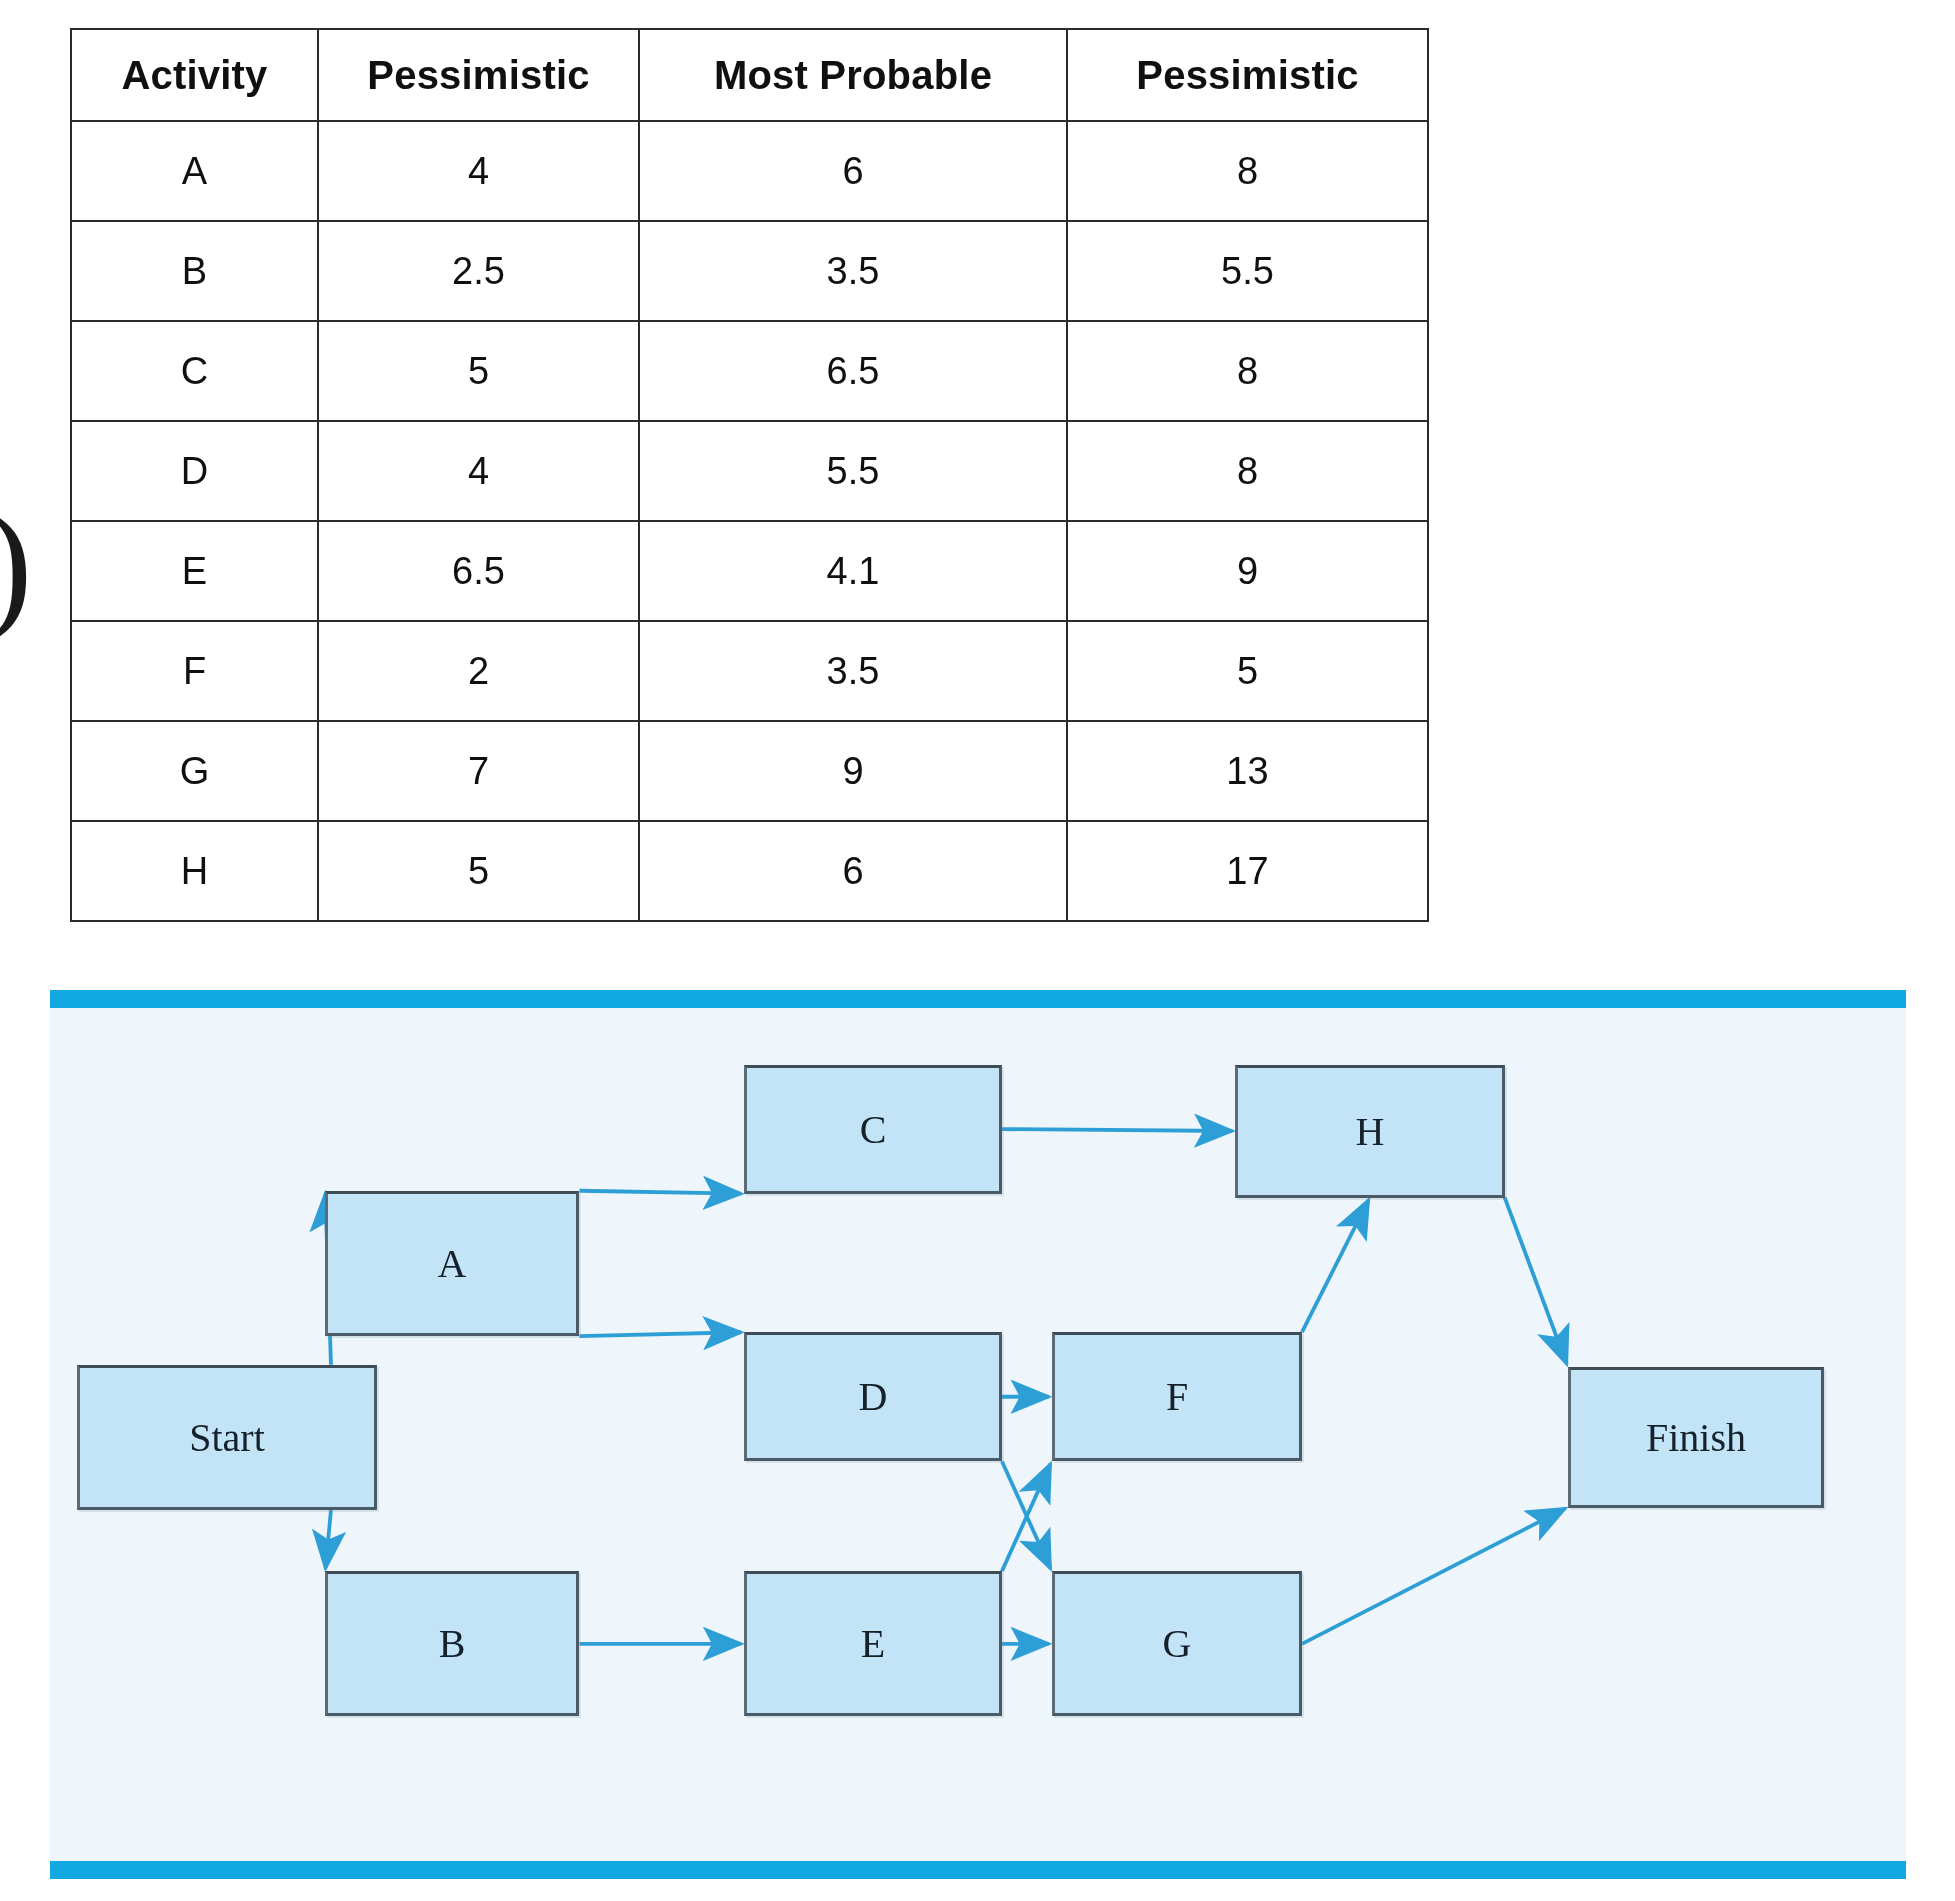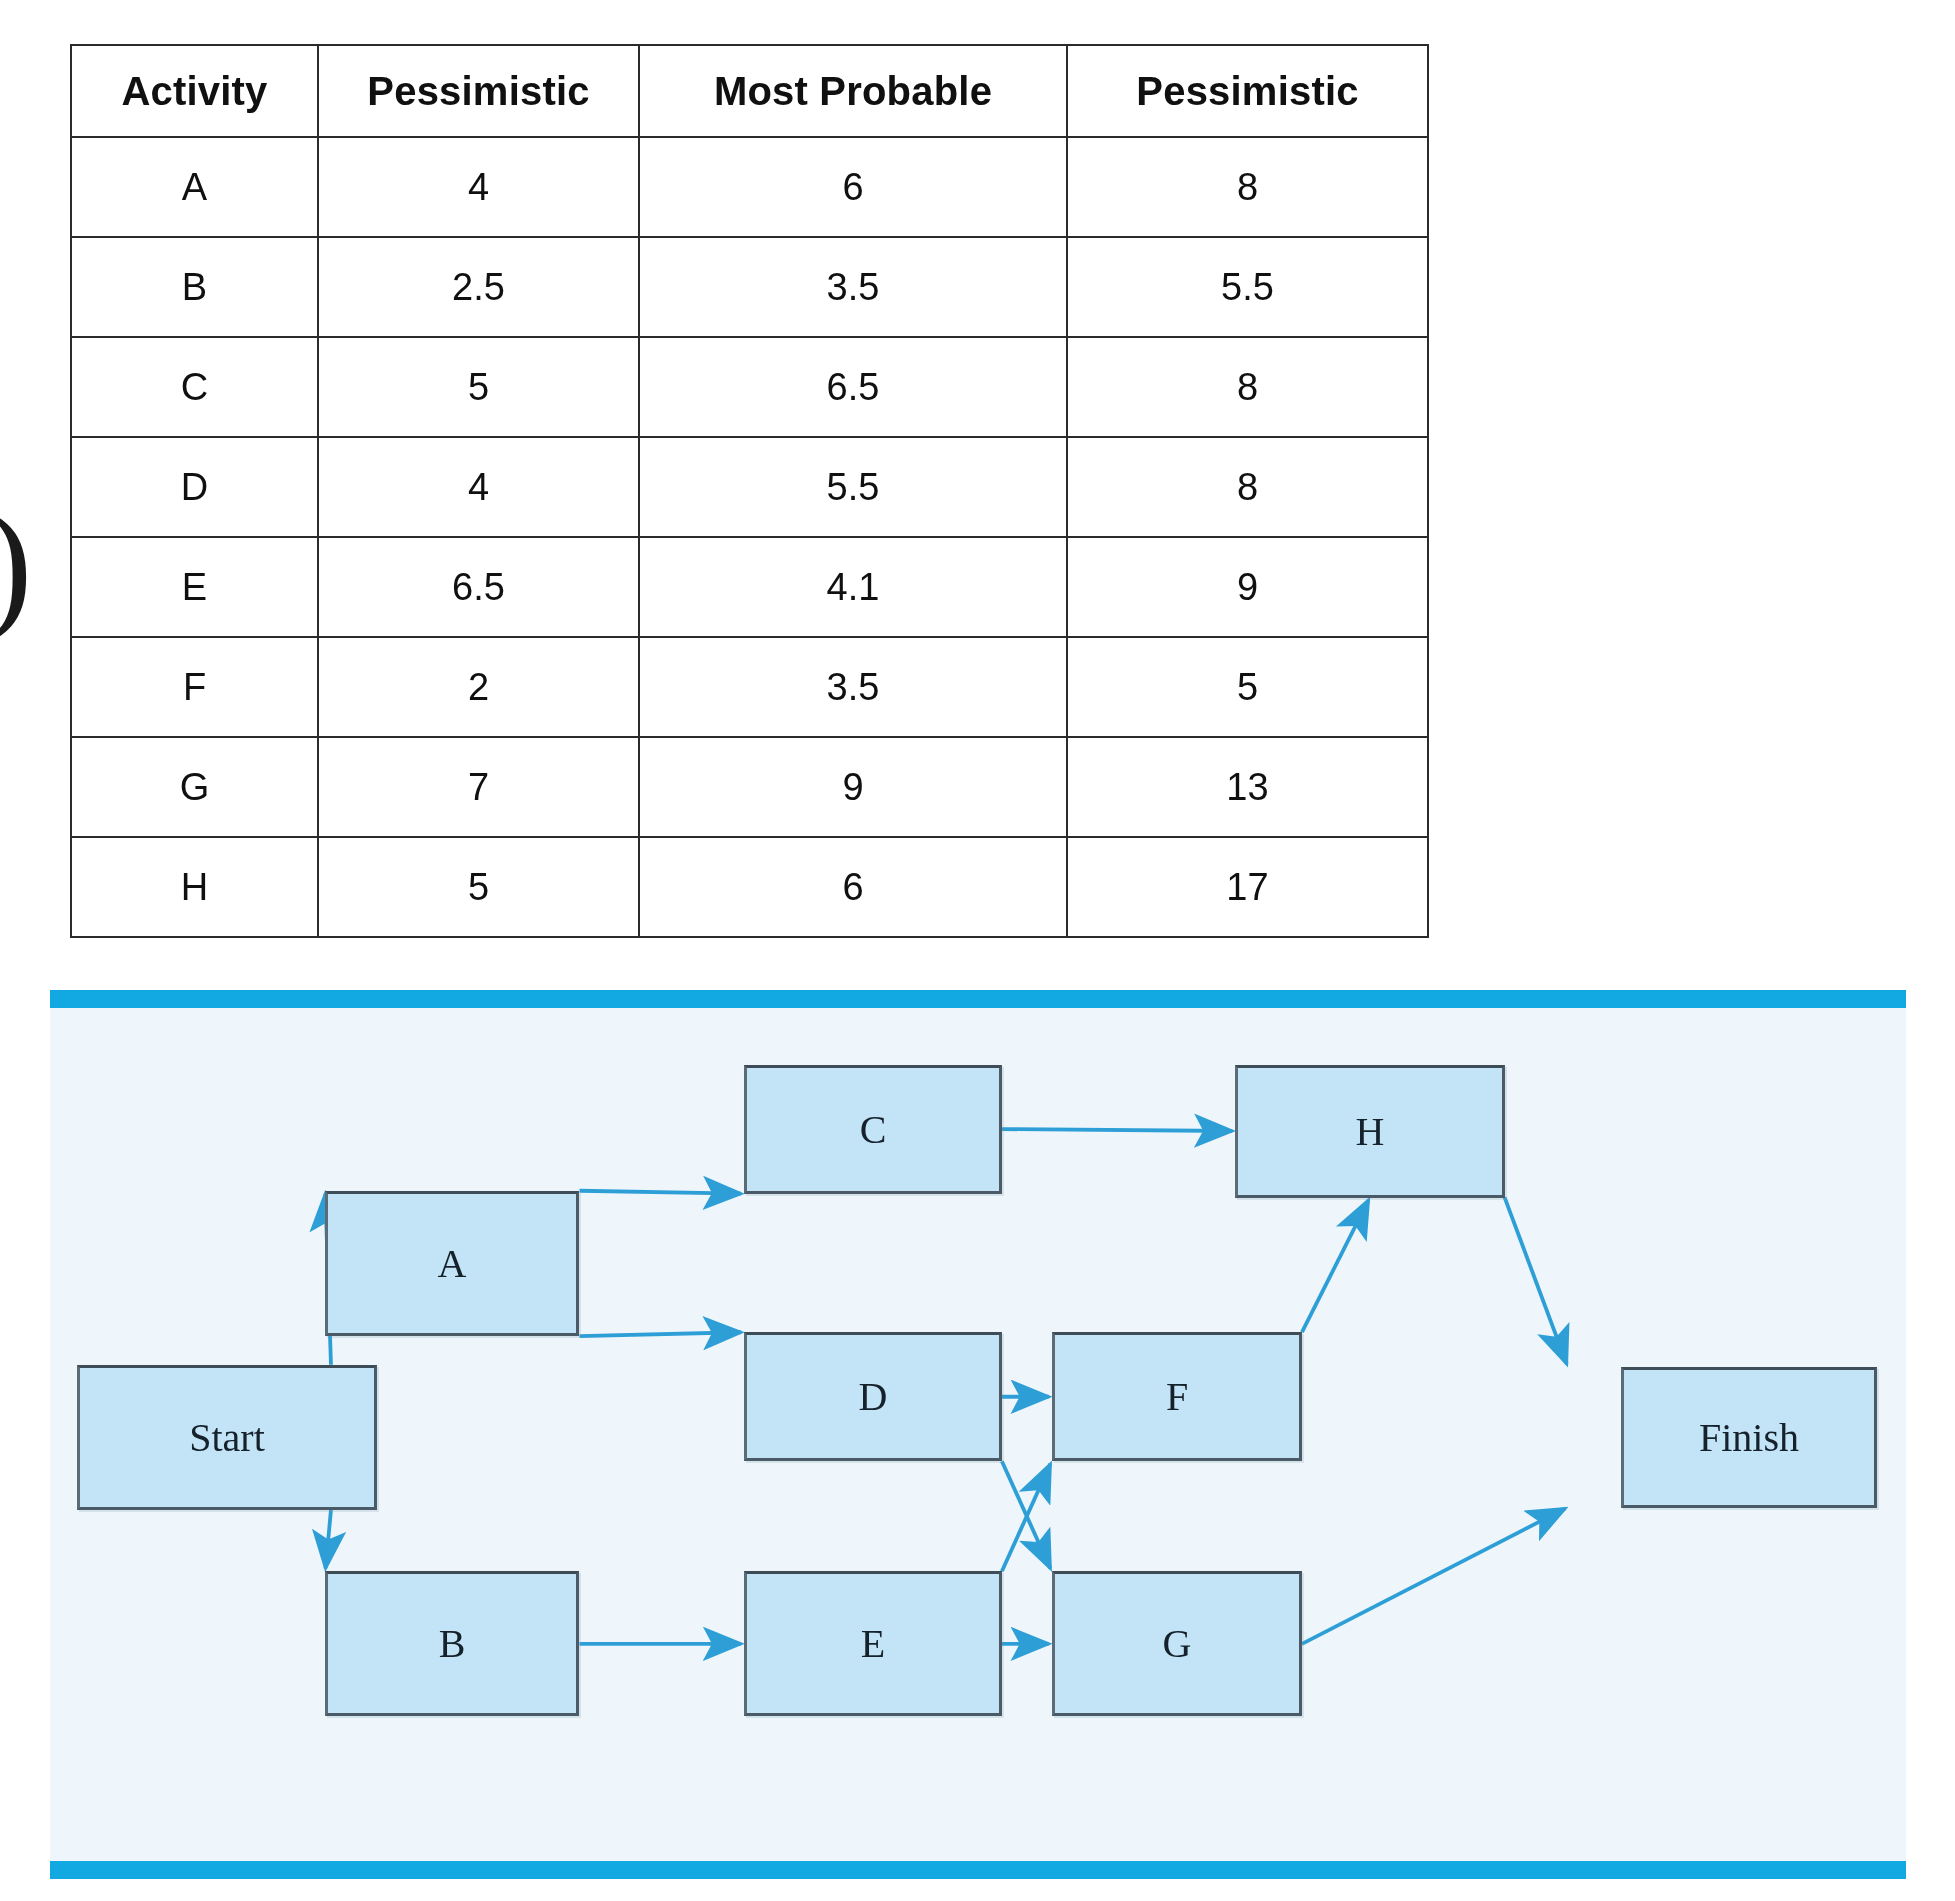--- a/index.html
+++ b/index.html
@@ -26,21 +26,21 @@
     font-size: 143px;
     line-height: 134px;
     color: #1a1a1a;
     user-select: none;
   }
 
   
   #activity-table-wrap {
     position: absolute;
     left: 50px;
-    top: 44px;
+    top: 28px;
     width: 1031px;
     padding-left: 20px;
   }
   table.activity-table {
     border-collapse: collapse;
     width: 1031px;
     table-layout: fixed;
     background: #ffffff;
   }
   table.activity-table col.c-activity   { width: 247px; }
@@ -232,17 +232,17 @@
   </div>
   <div class="node-box" style="left:1002px; top:342px; width:250px; height:129px;">
     <span>F</span>
   </div>
   <div class="node-box" style="left:1002px; top:581px; width:250px; height:145px;">
     <span>G</span>
   </div>
   <div class="node-box" style="left:1185px; top:75px; width:270px; height:133px;">
     <span>H</span>
   </div>
-  <div class="node-box" style="left:1571px; top:377px; width:256px; height:141px;">
+  <div class="node-box" style="left:1518px; top:377px; width:256px; height:141px;">
     <span class="wordy">Finish</span>
   </div>
 </div>
 
 
 </body></html>

